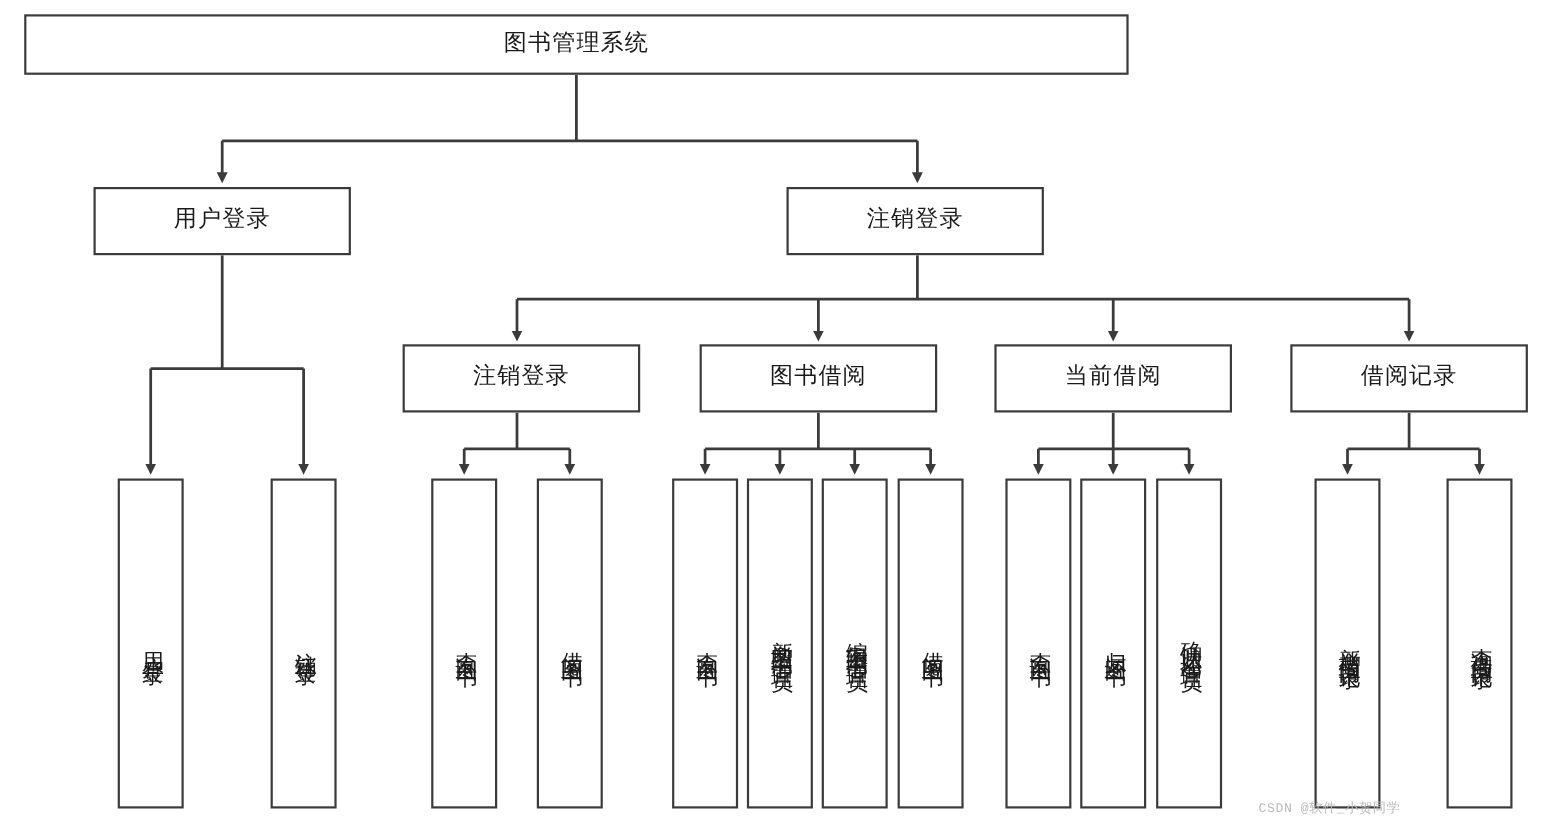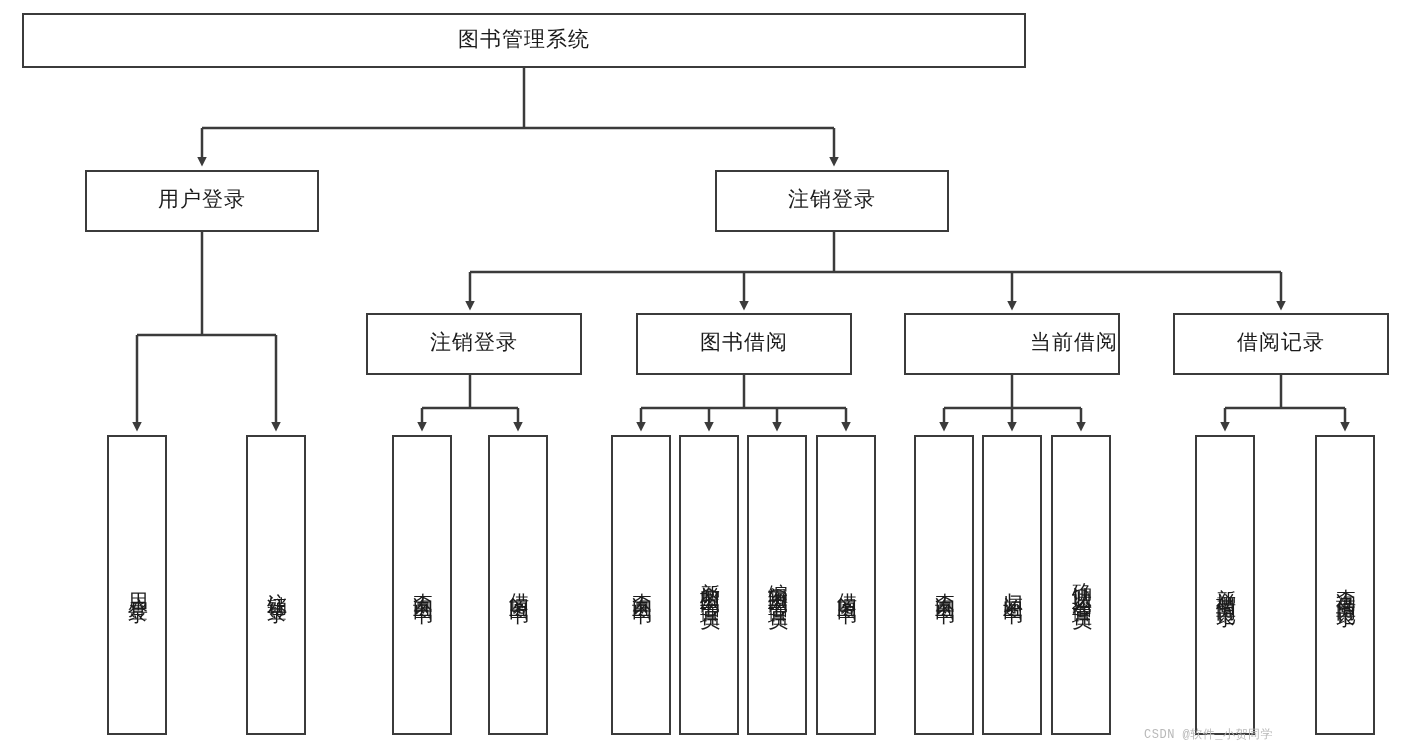--- a/index.html
+++ b/index.html
@@ -123,21 +123,21 @@
   <div class="node horiz" style="left:711px;top:170px;width:234px;height:62px;">
     <span>注销登录</span>
   </div>
 
   <div class="node horiz" style="left:362px;top:313px;width:216px;height:62px;">
     <span>注销登录</span>
   </div>
   <div class="node horiz" style="left:632px;top:313px;width:216px;height:62px;text-align:right;">
     <span>图书借阅</span>
   </div>
-  <div class="node horiz" style="left:900px;top:313px;width:216px;height:62px;justify-content:flex-end;">
+  <div class="node horiz" style="left:900px;top:313px;width:216px;height:62px;">
     <span>当前借阅</span>
   </div>
   <div class="node horiz" style="left:1169px;top:313px;width:216px;height:62px;">
     <span>借阅记录</span>
   </div>
 
   <div class="node vert" style="left:103px;top:435px;width:60px;height:300px;">
     <span class="vtext">用户登录</span>
   </div>
   <div class="node vert" style="left:242px;top:435px;width:60px;height:300px;">

